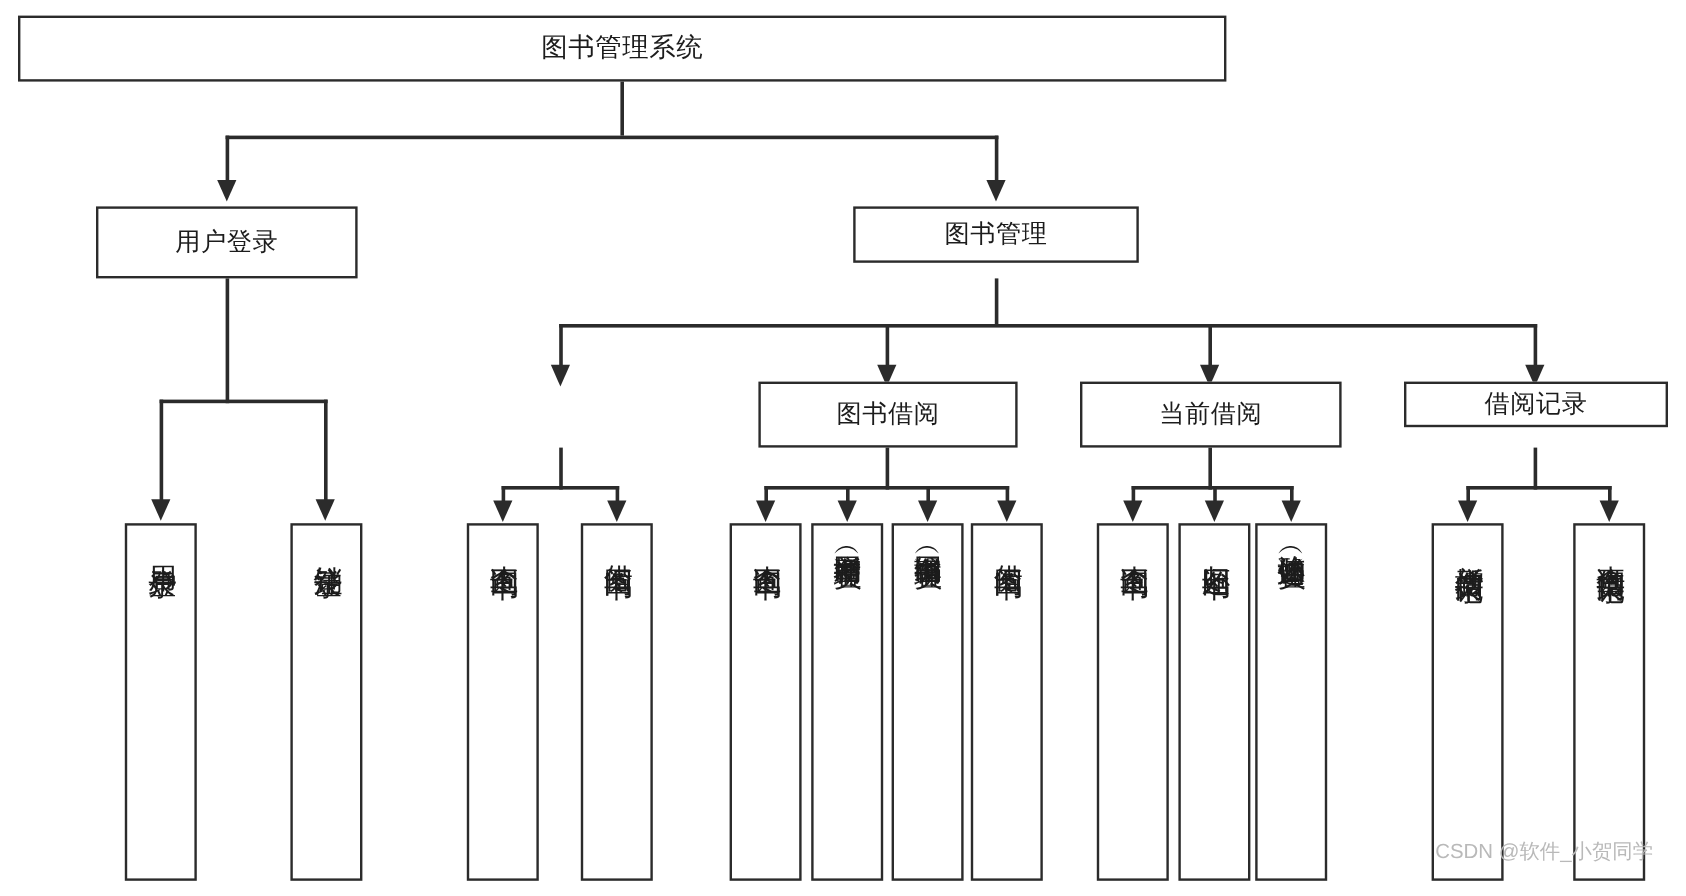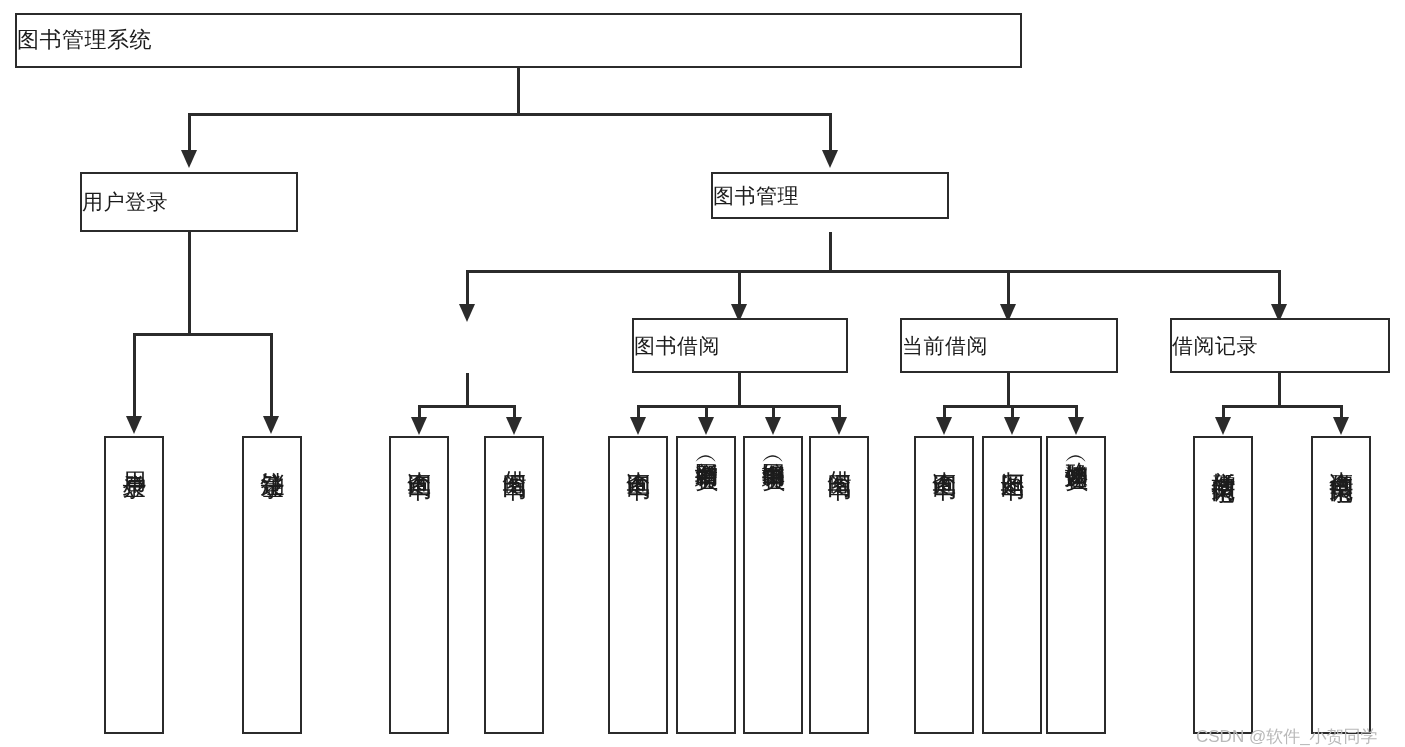--- a/index.html
+++ b/index.html
@@ -21,21 +21,21 @@
   }
 
   
   .node {
     position: absolute;
     box-sizing: border-box;
     background: #ffffff;
     border: 2.5px solid #2b2b2b;
     display: flex;
     align-items: center;
-    justify-content: flex-start;
+    justify-content: center;
     text-align: center;
     color: #1c1c1c;
   }
   .node .label {
     display: block;
     letter-spacing: 0.5px;
   }
 
   
   .node.horiz .label {
@@ -132,21 +132,21 @@
   <div class="arrow" style="left:731px; top:304px;"></div>
   <div class="arrow" style="left:1000px; top:304px;"></div>
   <div class="arrow" style="left:1271px; top:304px;"></div>
 
   <div class="node horiz" style="left:632px; top:318px; width:216px; height:55px;">
     <span class="label">图书借阅</span>
   </div>
   <div class="node horiz" style="left:900px; top:318px; width:218px; height:55px;">
     <span class="label">当前借阅</span>
   </div>
-  <div class="node horiz" style="left:1170px; top:318px; width:220px; height:55px;">
+  <div class="node horiz" style="left:1170px; top:318px; width:220px; height:38px;">
     <span class="label">借阅记录</span>
   </div>
 
   <div class="conn v" style="left:466px; top:373px; height:35px;"></div>
   <div class="conn h" style="left:418px; top:405px; width:98px;"></div>
   <div class="conn v" style="left:418px; top:405px; height:14px;"></div>
   <div class="conn v" style="left:513px; top:405px; height:14px;"></div>
   <div class="arrow" style="left:411px; top:417px;"></div>
   <div class="arrow" style="left:506px; top:417px;"></div>
 
@@ -214,15 +214,15 @@
     <span class="label">确认归还（管理员）</span>
   </div>
 
   <div class="node vert" style="left:1193px; top:436px; width:60px; height:298px;">
     <span class="label">新增借阅记录</span>
   </div>
   <div class="node vert" style="left:1311px; top:436px; width:60px; height:298px;">
     <span class="label">查询借阅记录</span>
   </div>
 
-  <div id="watermark" style="left:1196px; top:725px;">CSDN @软件_小贺同学</div>
+  <div id="watermark" style="left:1196px; top:698px;">CSDN @软件_小贺同学</div>
 
 </div>
 
 </body></html>

